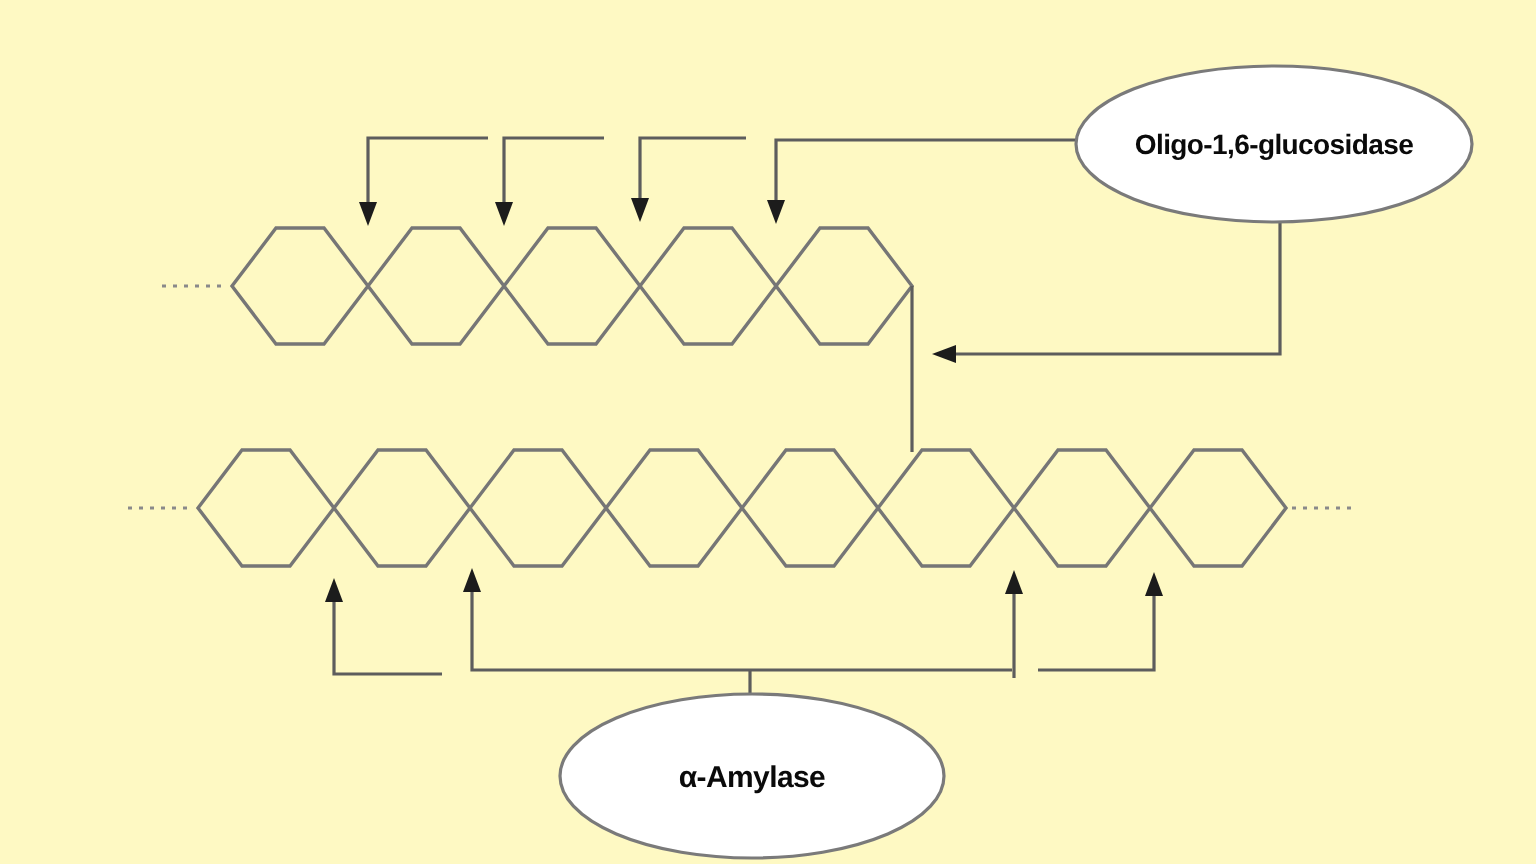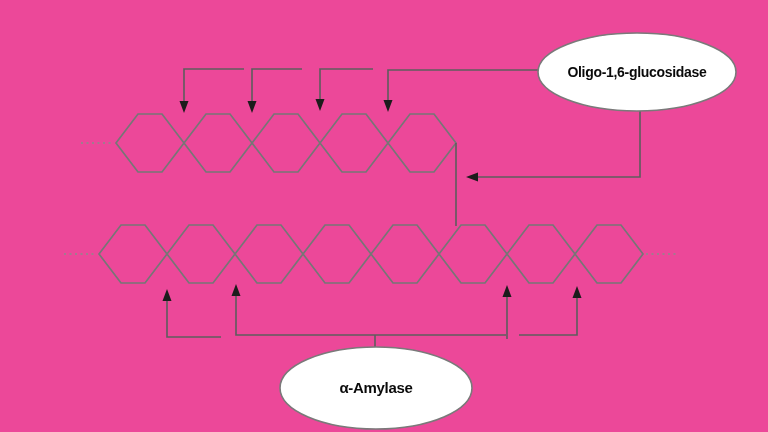--- a/index.html
+++ b/index.html
@@ -4,21 +4,21 @@
 <style>
   html, body {
     margin: 0;
     padding: 0;
     background: #ffffff;
   }
   #stage {
     position: relative;
     width: 768px;
     height: 432px;
-    background: #ec4899;
+    background: #fef9c3;
     overflow: hidden;
     font-family: "Liberation Sans", sans-serif;
   }
   svg { display: block; }
   .enzyme-label {
     font-family: "Liberation Sans", sans-serif;
     font-weight: bold;
     letter-spacing: -0.3px;
   }
 </style>

